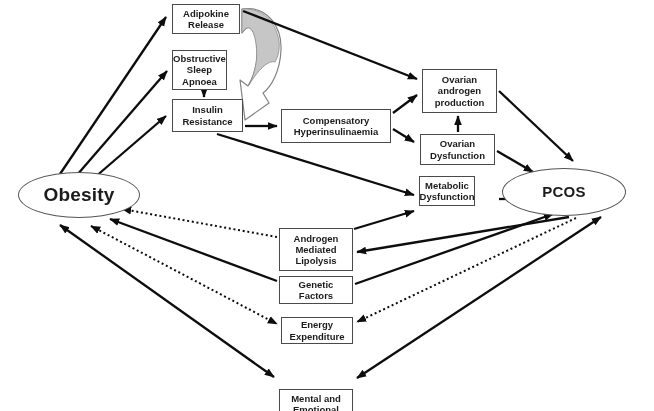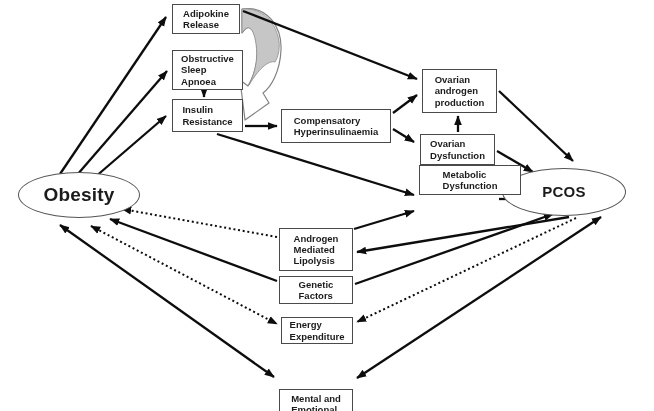--- a/index.html
+++ b/index.html
@@ -3,21 +3,21 @@
 <meta charset="utf-8">
 <style>
   html,body{margin:0;padding:0;background:#ffffff;}
   .stage{
     position:relative;width:654px;height:411px;background:#ffffff;overflow:hidden;
     font-family:"Liberation Sans","DejaVu Sans",sans-serif;
   }
   .stage svg.edge-layer{position:absolute;left:0;top:0;z-index:1;}
   .node{
     position:absolute;display:flex;align-items:center;justify-content:center;
-    text-align:left;white-space:pre-line;box-sizing:border-box;background:#ffffff;
+    text-align:center;white-space:pre-line;box-sizing:border-box;background:#ffffff;
     font-weight:bold;font-size:9.5px;line-height:1.16;color:#1b1b1b;z-index:2;
   }
   .node.rect{border:1.4px solid #4a4a4a;}
   .node.ellipse{border:1.2px solid #555555;border-radius:50%;font-size:15px;letter-spacing:0.2px;}
   .edge{stroke:#0d0d0d;stroke-width:2.3;fill:none;}
   .edge.dotted{stroke-width:2;stroke-dasharray:2 2.7;}
   .ca-body{fill:#ffffff;stroke:#828282;stroke-width:1.2;stroke-linejoin:round;}
   .ca-shade{fill:#c6c6c6;stroke:#8a8a8a;stroke-width:0.8;stroke-linejoin:round;}
 </style>
 </head>
@@ -57,33 +57,33 @@
       <line x1="355" y1="284" x2="553" y2="214" class="edge" marker-end="url(#ah-end)"></line>
       <line x1="91" y1="226" x2="277" y2="324" class="edge dotted" marker-end="url(#ah-end)" marker-start="url(#ah-start)"></line>
       <line x1="576" y1="218" x2="357" y2="322" class="edge dotted" marker-end="url(#ah-end)"></line>
       <line x1="60" y1="225" x2="274" y2="377" class="edge" marker-end="url(#ah-end)" marker-start="url(#ah-start)"></line>
       <line x1="601" y1="217" x2="357" y2="378" class="edge" marker-end="url(#ah-end)" marker-start="url(#ah-start)"></line>
     </svg>
 <div class="node ellipse" style="left: 18px; top: 172px; width: 122px; height: 46px; font-size: 19px;">Obesity</div>
     <div class="node ellipse" style="left: 502px; top: 168px; width: 124px; height: 48px; font-size: 15px;">PCOS</div>
     <div class="node rect" style="left: 172px; top: 4px; width: 68px; height: 30px;">Adipokine
 Release</div>
-    <div class="node rect" style="left: 172px; top: 50px; width: 71px; height: 40px;">Obstructive
+    <div class="node rect" style="left: 172px; top: 50px; width: 55px; height: 40px;">Obstructive
 Sleep
 Apnoea</div>
     <div class="node rect" style="left: 281px; top: 109px; width: 110px; height: 34px;">Compensatory
 Hyperinsulinaemia</div>
     <div class="node rect" style="left: 172px; top: 99px; width: 71px; height: 33px;">Insulin
 Resistance</div>
     <div class="node rect" style="left: 422px; top: 69px; width: 75px; height: 44px;">Ovarian
 androgen
 production</div>
     <div class="node rect" style="left: 420px; top: 134px; width: 75px; height: 31px;">Ovarian
 Dysfunction</div>
-    <div class="node rect" style="left: 419px; top: 165px; width: 102px; height: 30px;">Metabolic
+    <div class="node rect" style="left: 419px; top: 176px; width: 56px; height: 30px;">Metabolic
 Dysfunction</div>
     <div class="node rect" style="left: 279px; top: 228px; width: 74px; height: 43px;">Androgen
 Mediated
 Lipolysis</div>
     <div class="node rect" style="left: 281px; top: 317px; width: 72px; height: 27px;">Energy
 Expenditure</div>
     <div class="node rect" style="left: 279px; top: 276px; width: 74px; height: 28px;">Genetic
 Factors</div>
     <div class="node rect" style="left: 279px; top: 365px; width: 74px; height: 41px; margin-top: 24px;">Mental and
 Emotional

